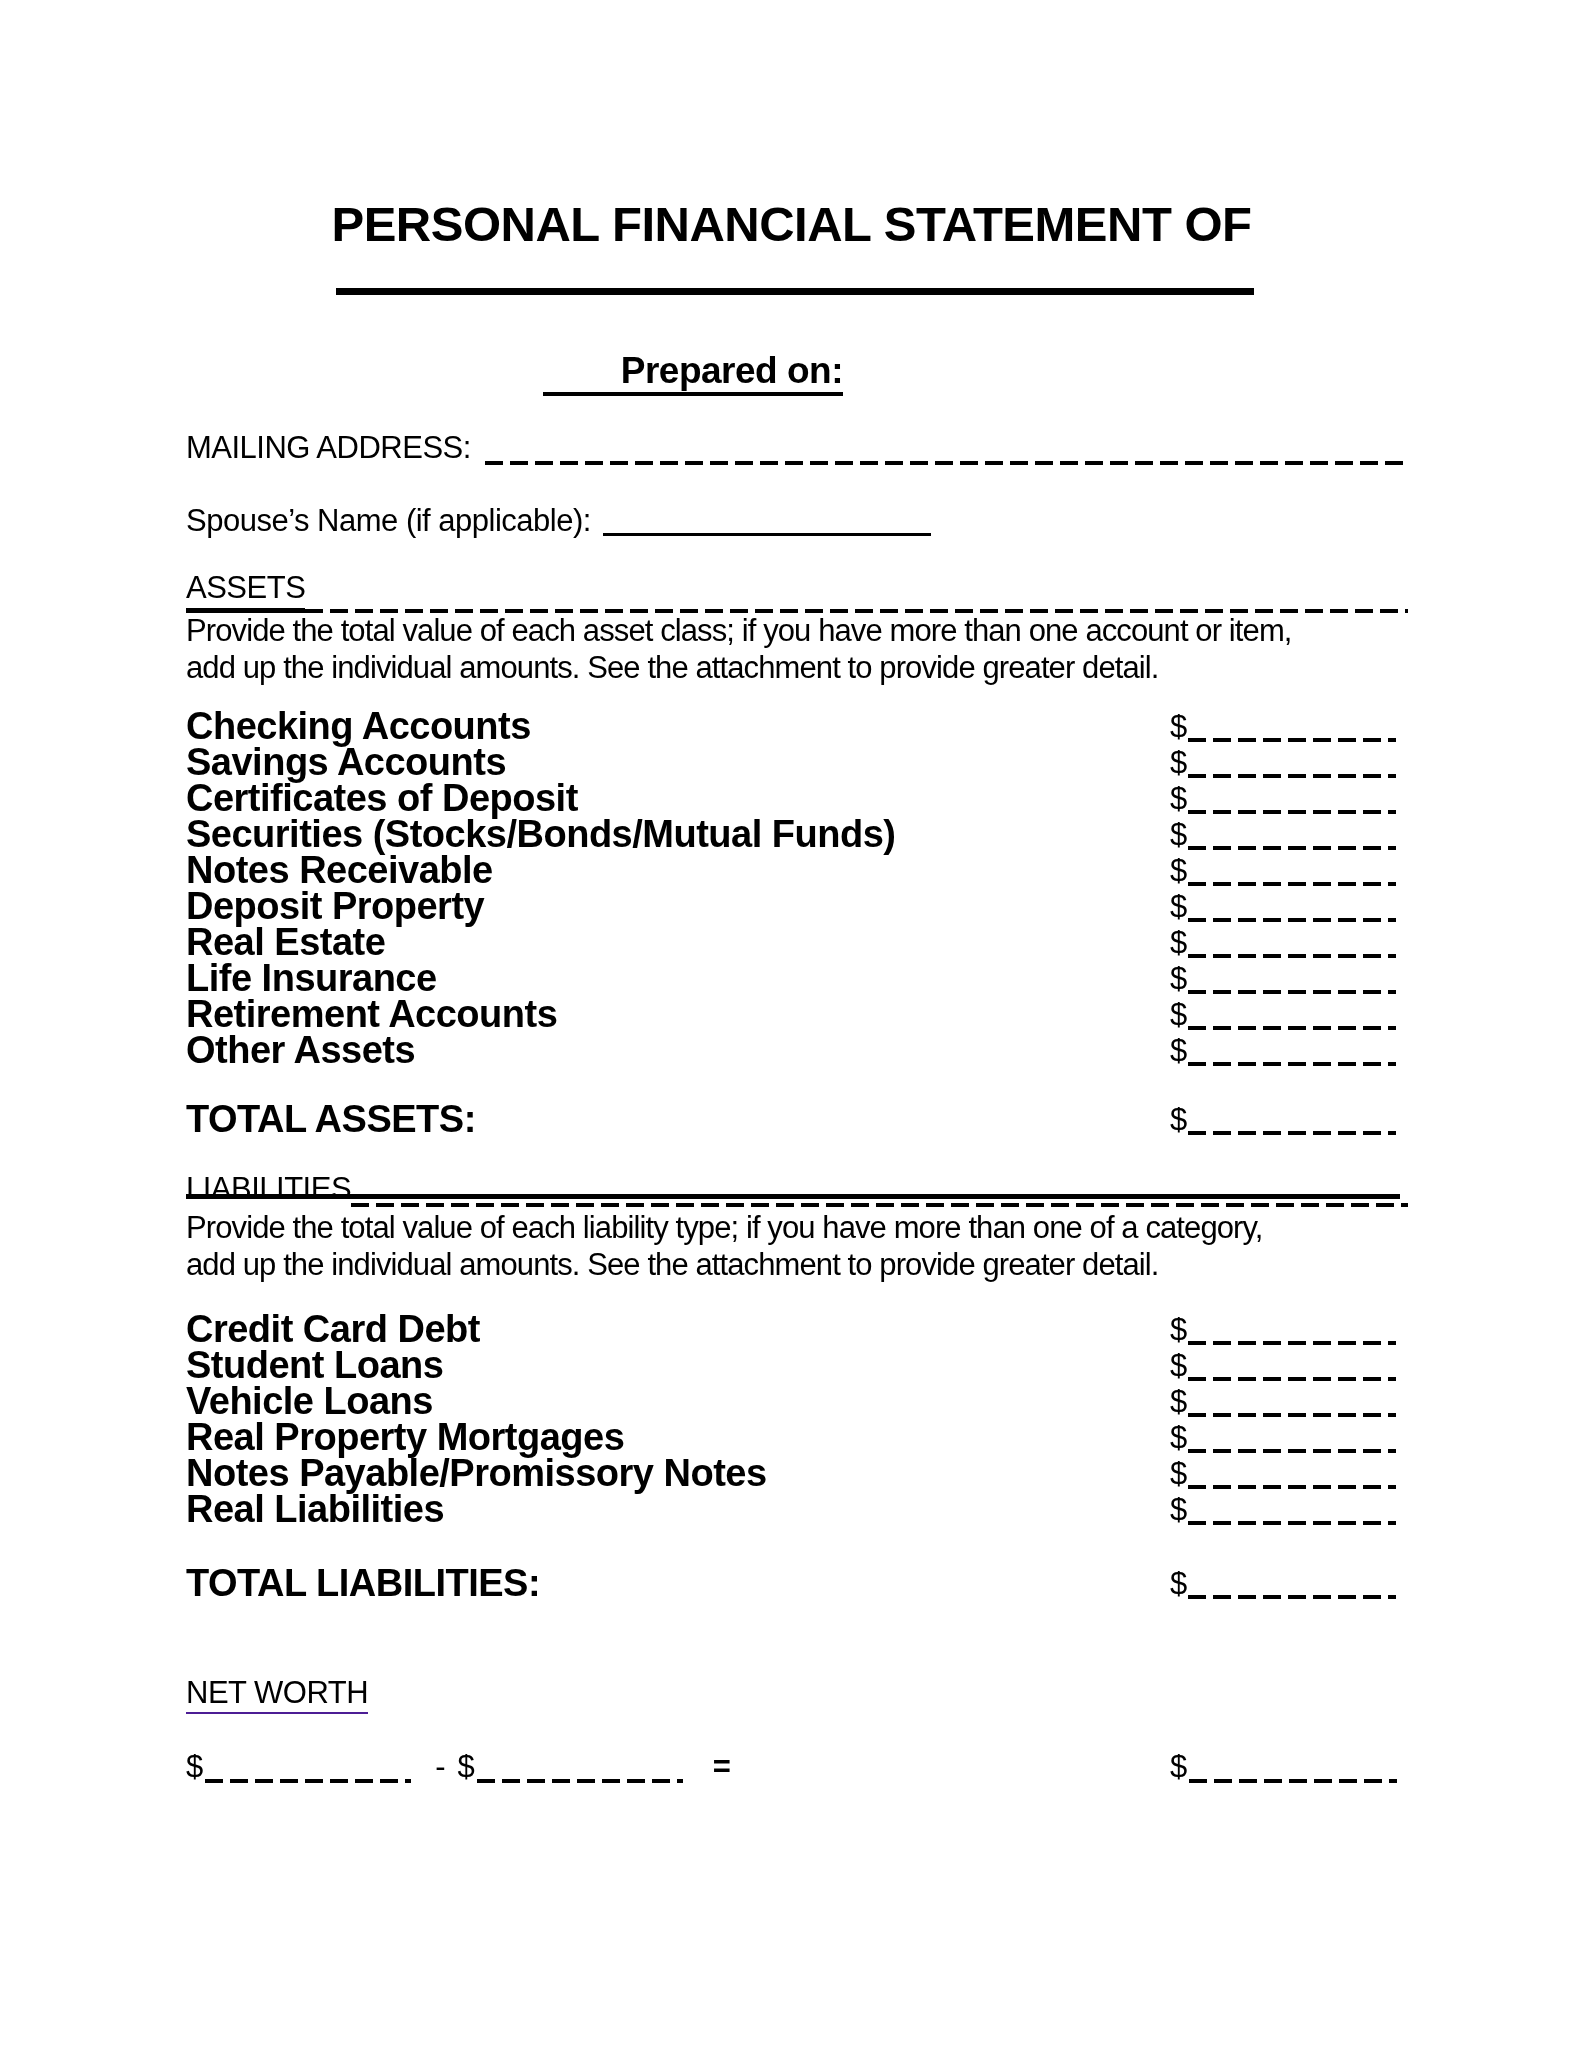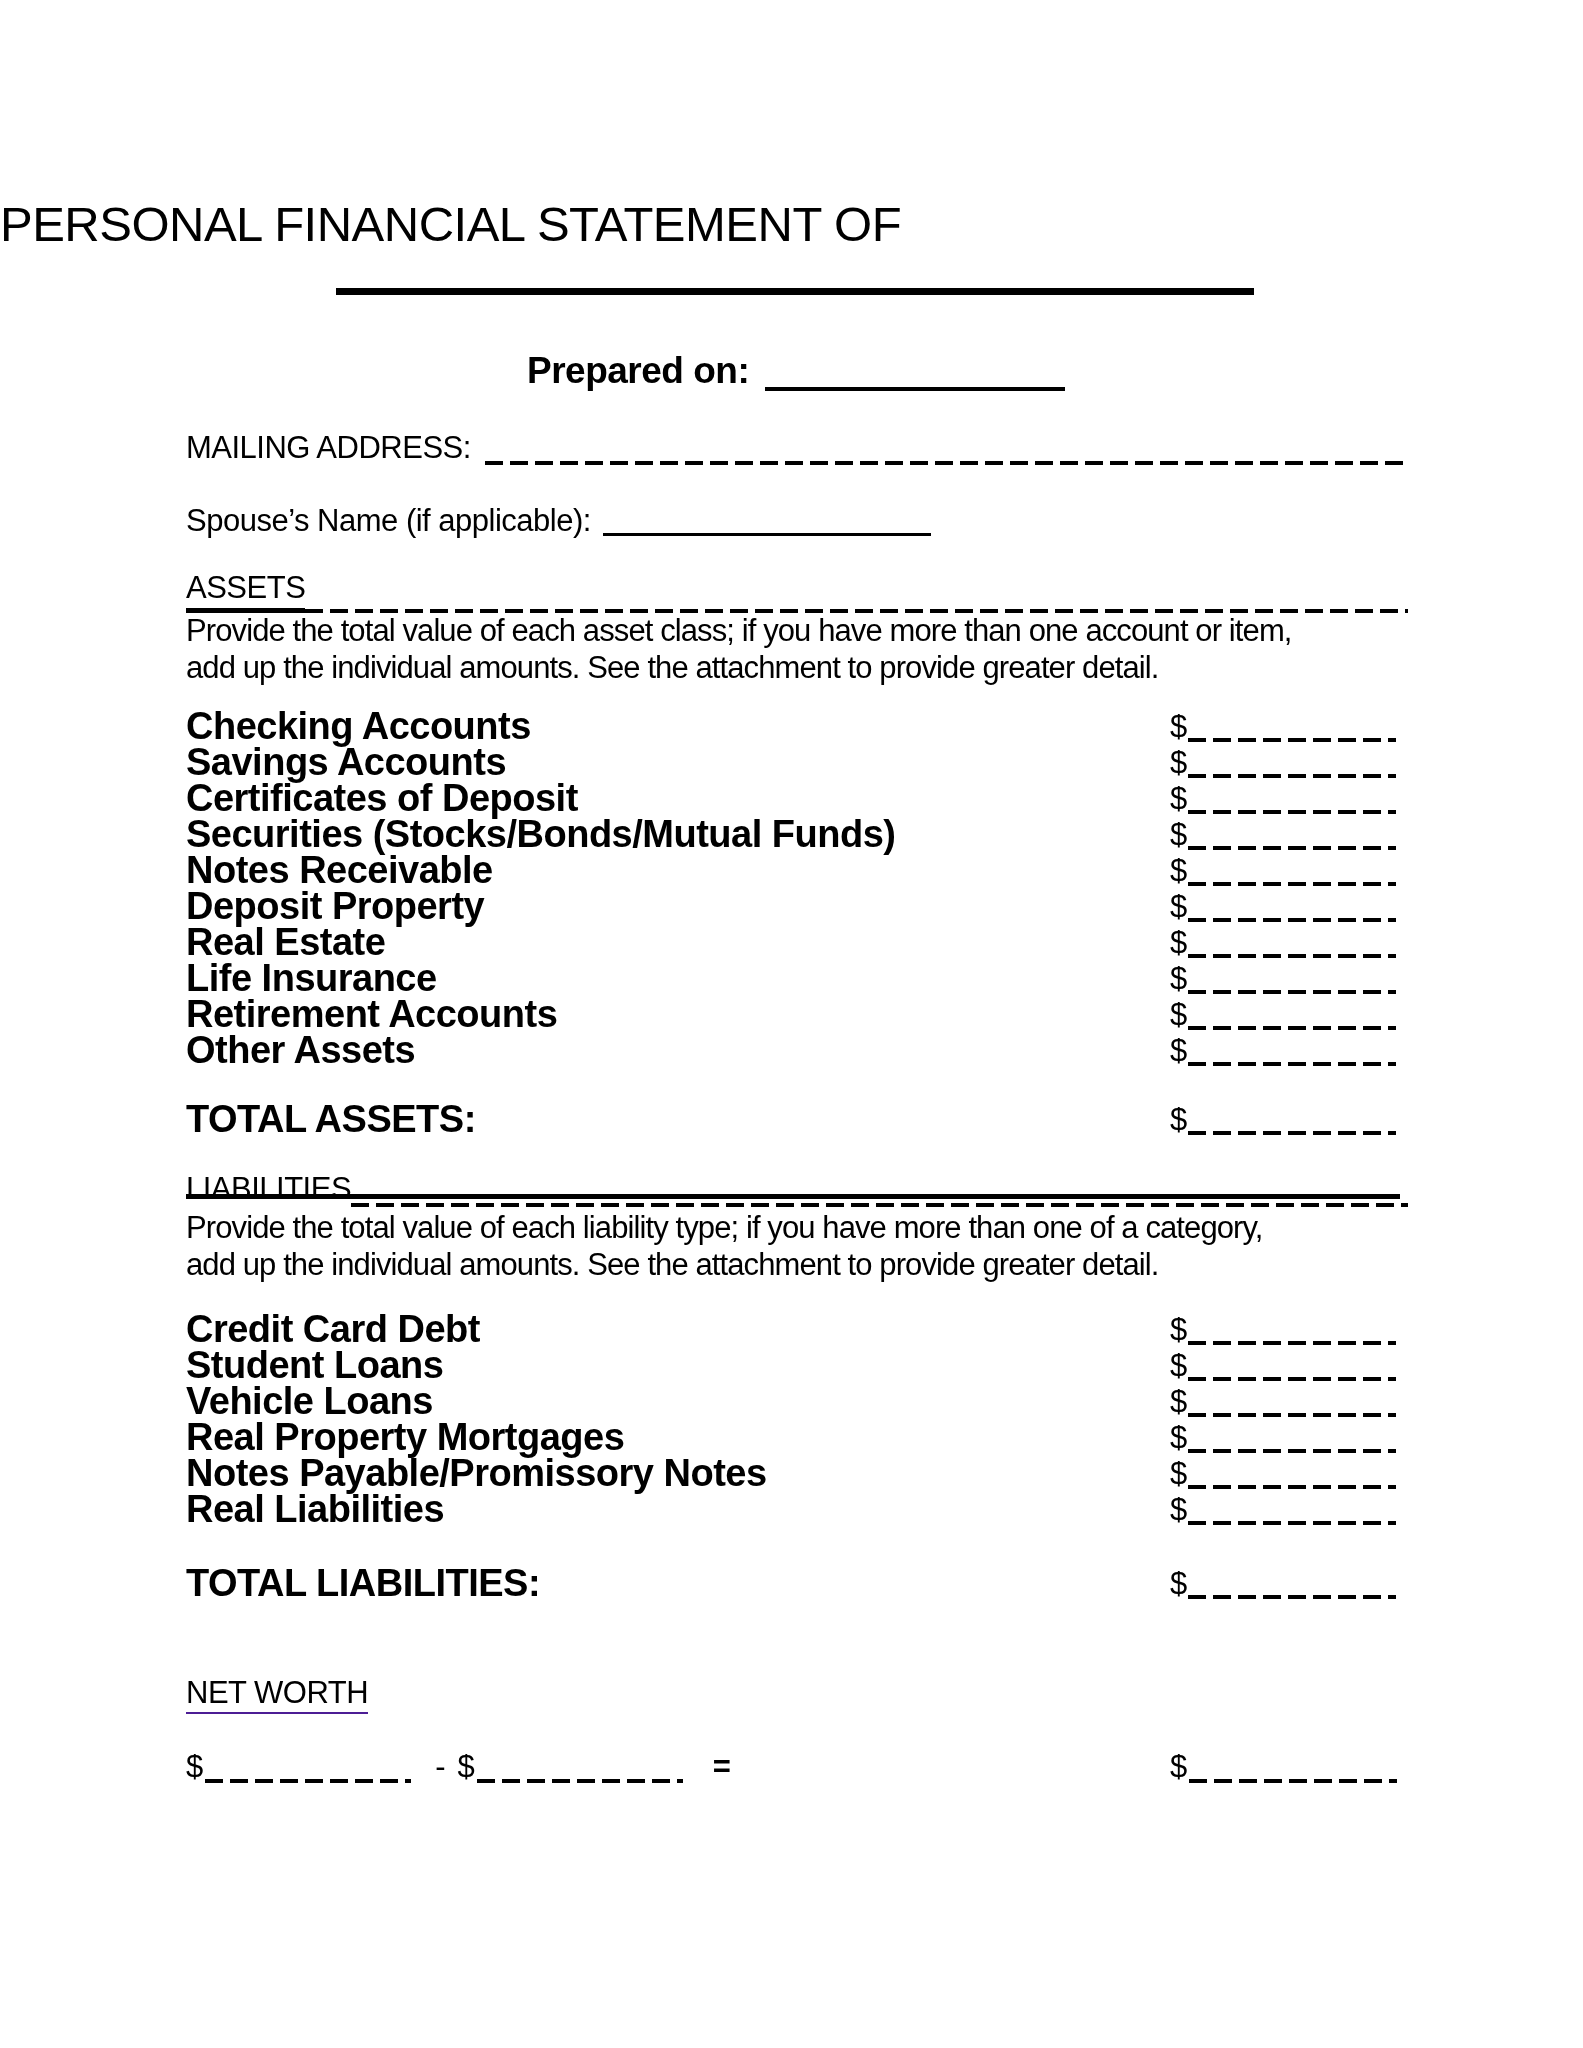--- a/index.html
+++ b/index.html
@@ -23,35 +23,36 @@
   
   .dash-line {
     height: 4px;
     background: repeating-linear-gradient(to right, #000 0 18px, transparent 18px 25px);
   }
   .solid-line { border-bottom: 4px solid #000; height: 0; }
 
   
   .title {
     position: absolute; top: 196px; left: 0; width: 100%;
-    text-align: left;
-    font-size: 49px; line-height: 56px; font-weight: normal; letter-spacing: -0.5px;
+    text-align: center;
+    font-size: 49px; line-height: 56px; font-weight: bold; letter-spacing: -0.5px;
     white-space: nowrap;
   }
   .title-rule {
     position: absolute; top: 288px; left: 336px;
     width: 918px; height: 7px; background: #000;
   }
 
   
   .prepared {
     position: absolute; top: 350px; left: 527px;
     display: flex; align-items: flex-end;
     font-size: 37px; line-height: 42px; font-weight: bold; letter-spacing: -0.5px;
     white-space: nowrap;
+    flex-direction: column;
   }
   .prepared .solid-line { width: 300px; margin-left: 16px; margin-bottom: 1px; }
 
   
   .field-row {
     position: absolute; left: 186px; width: 1222px;
     display: flex; align-items: flex-end; white-space: nowrap;
   }
   .field-row .dash-fill { flex: 1 1 auto; margin-left: 14px; margin-bottom: 1px; }
   .row-mailing { top: 430px; }

